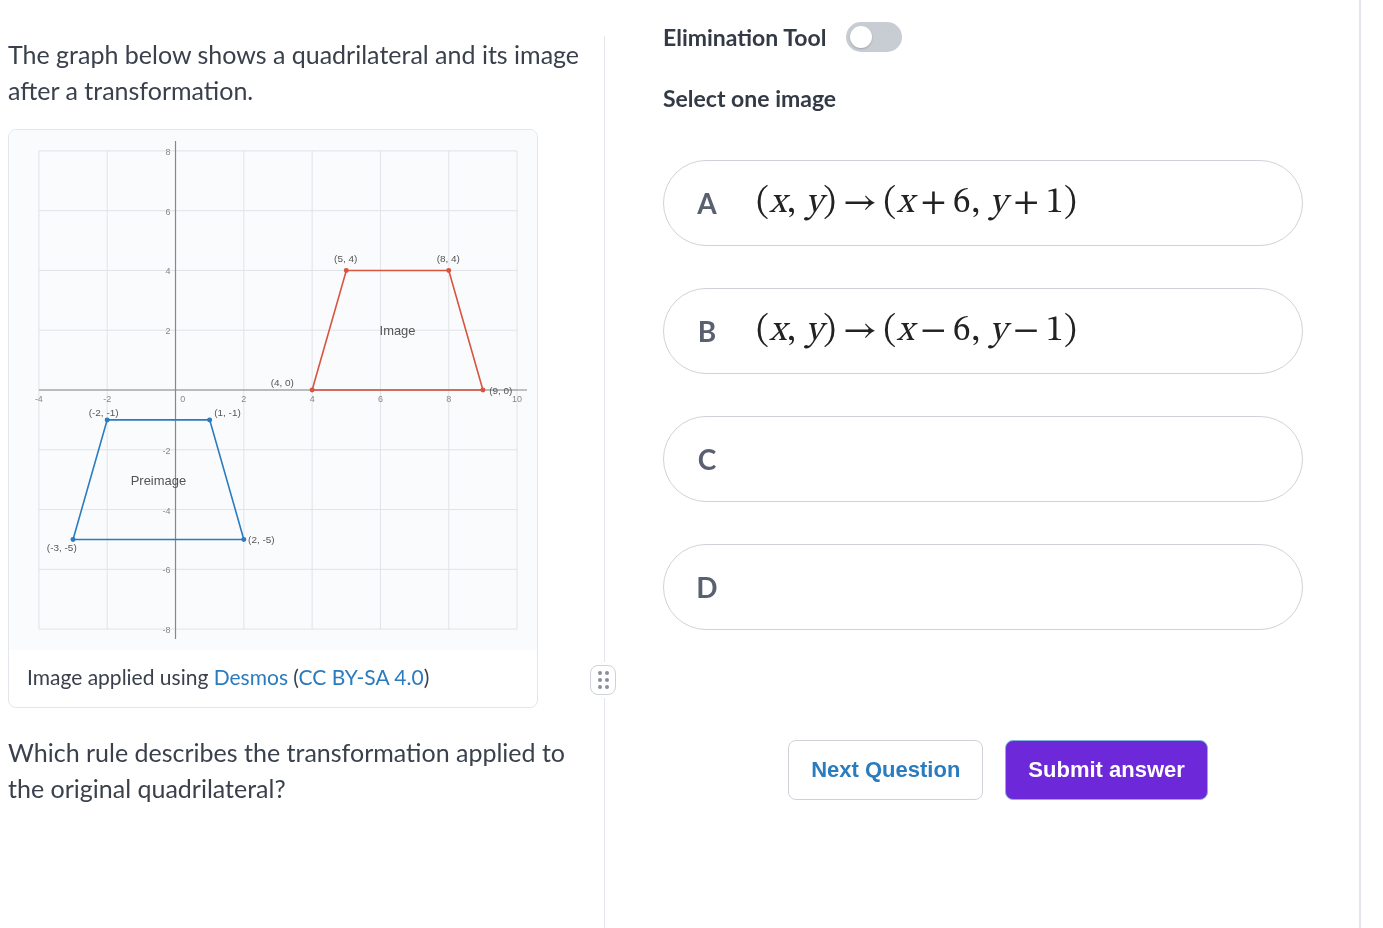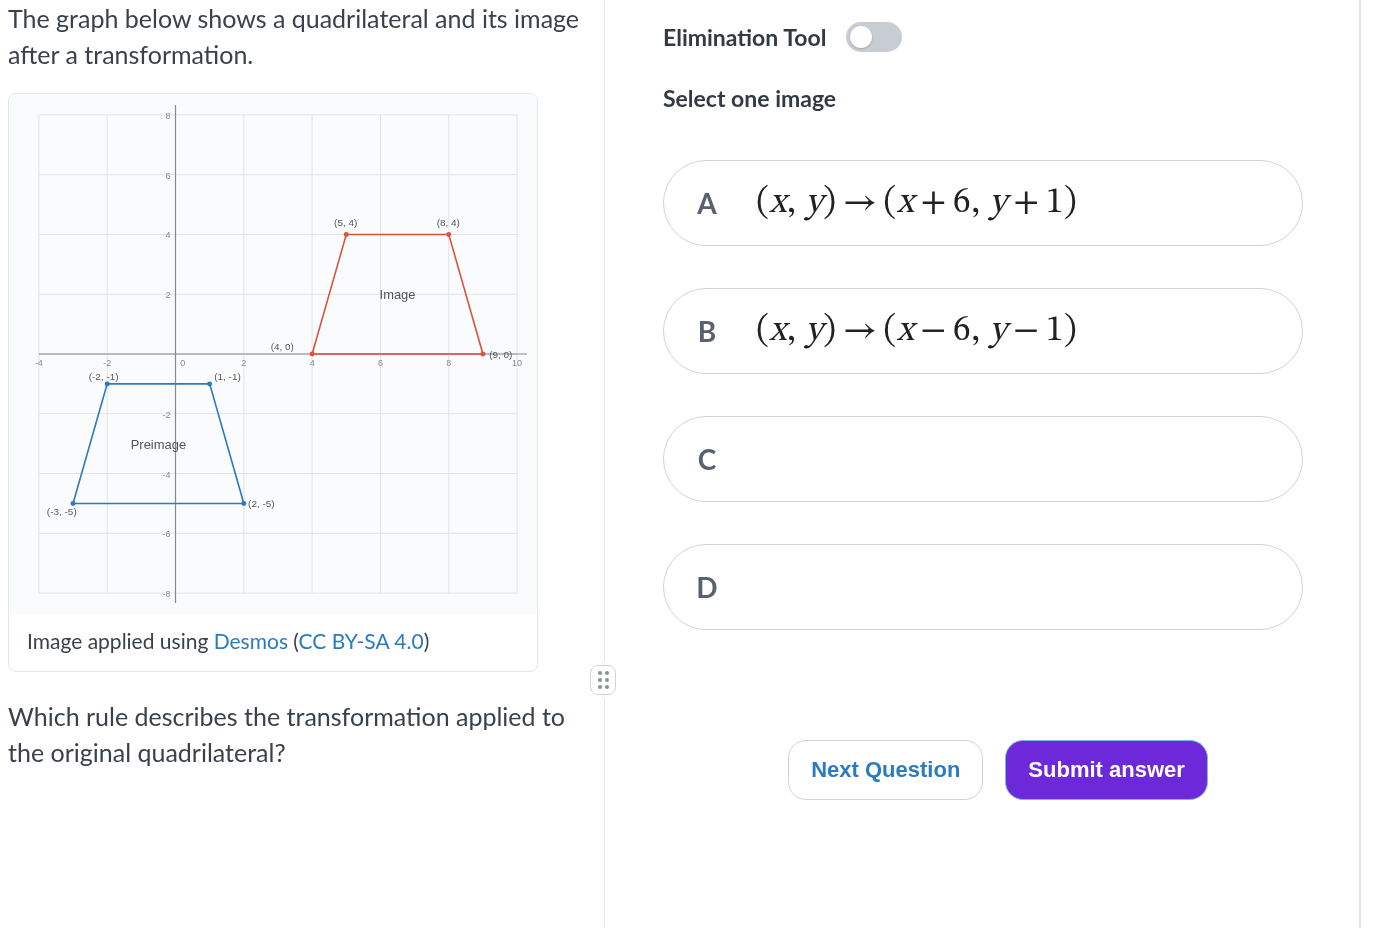--- a/index.html
+++ b/index.html
@@ -11,20 +11,21 @@
     width: 1383px;
     height: 928px;
     display: flex;
     position: relative;
   }
   .left-panel {
     width: 605px;
     border-right: 1px solid #e3e6ea;
     padding: 0 24px 0 8px;
     position: relative;
+    margin-top: 36px;
   }
   .question-text {
     font-size: 25px;
     line-height: 1.45;
     color: #3a414d;
     margin-bottom: 20px;
   }
   .graph-card {
     border: 1px solid #e3e6ea;
     border-radius: 8px;
@@ -152,21 +153,21 @@
   .choice .math .op { padding: 0 6px; }
 
   .actions {
     margin-top: 110px;
     display: flex;
     gap: 22px;
     justify-content: center;
     padding-left: 30px;
   }
   .btn {
-    border-radius: 18px;
+    border-radius: 8px;
     padding: 16px 22px;
     font-size: 22px;
     font-weight: 600;
     cursor: pointer;
     border: 1.5px solid #cfd3d9;
     background: #fff;
     color: #2b7bbf;
   }
   .btn.primary {
     background: #6d28d9;

